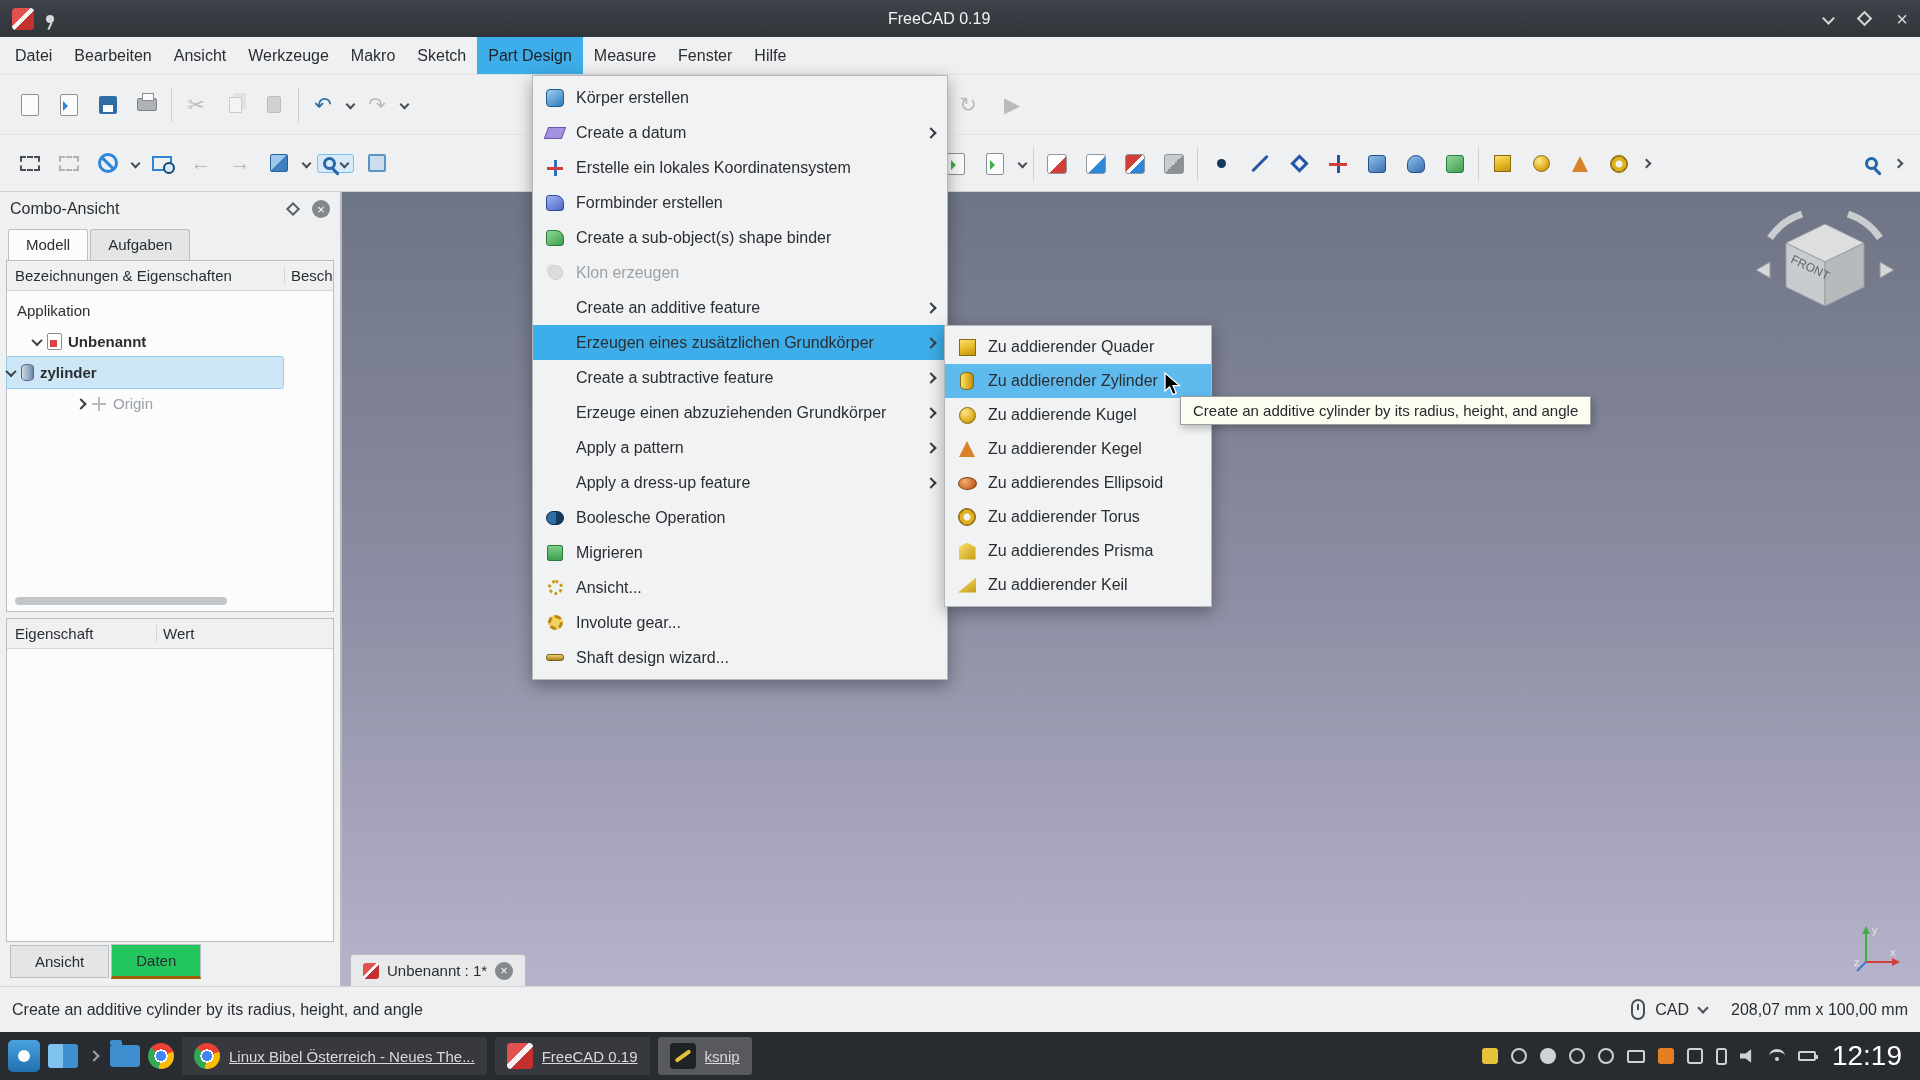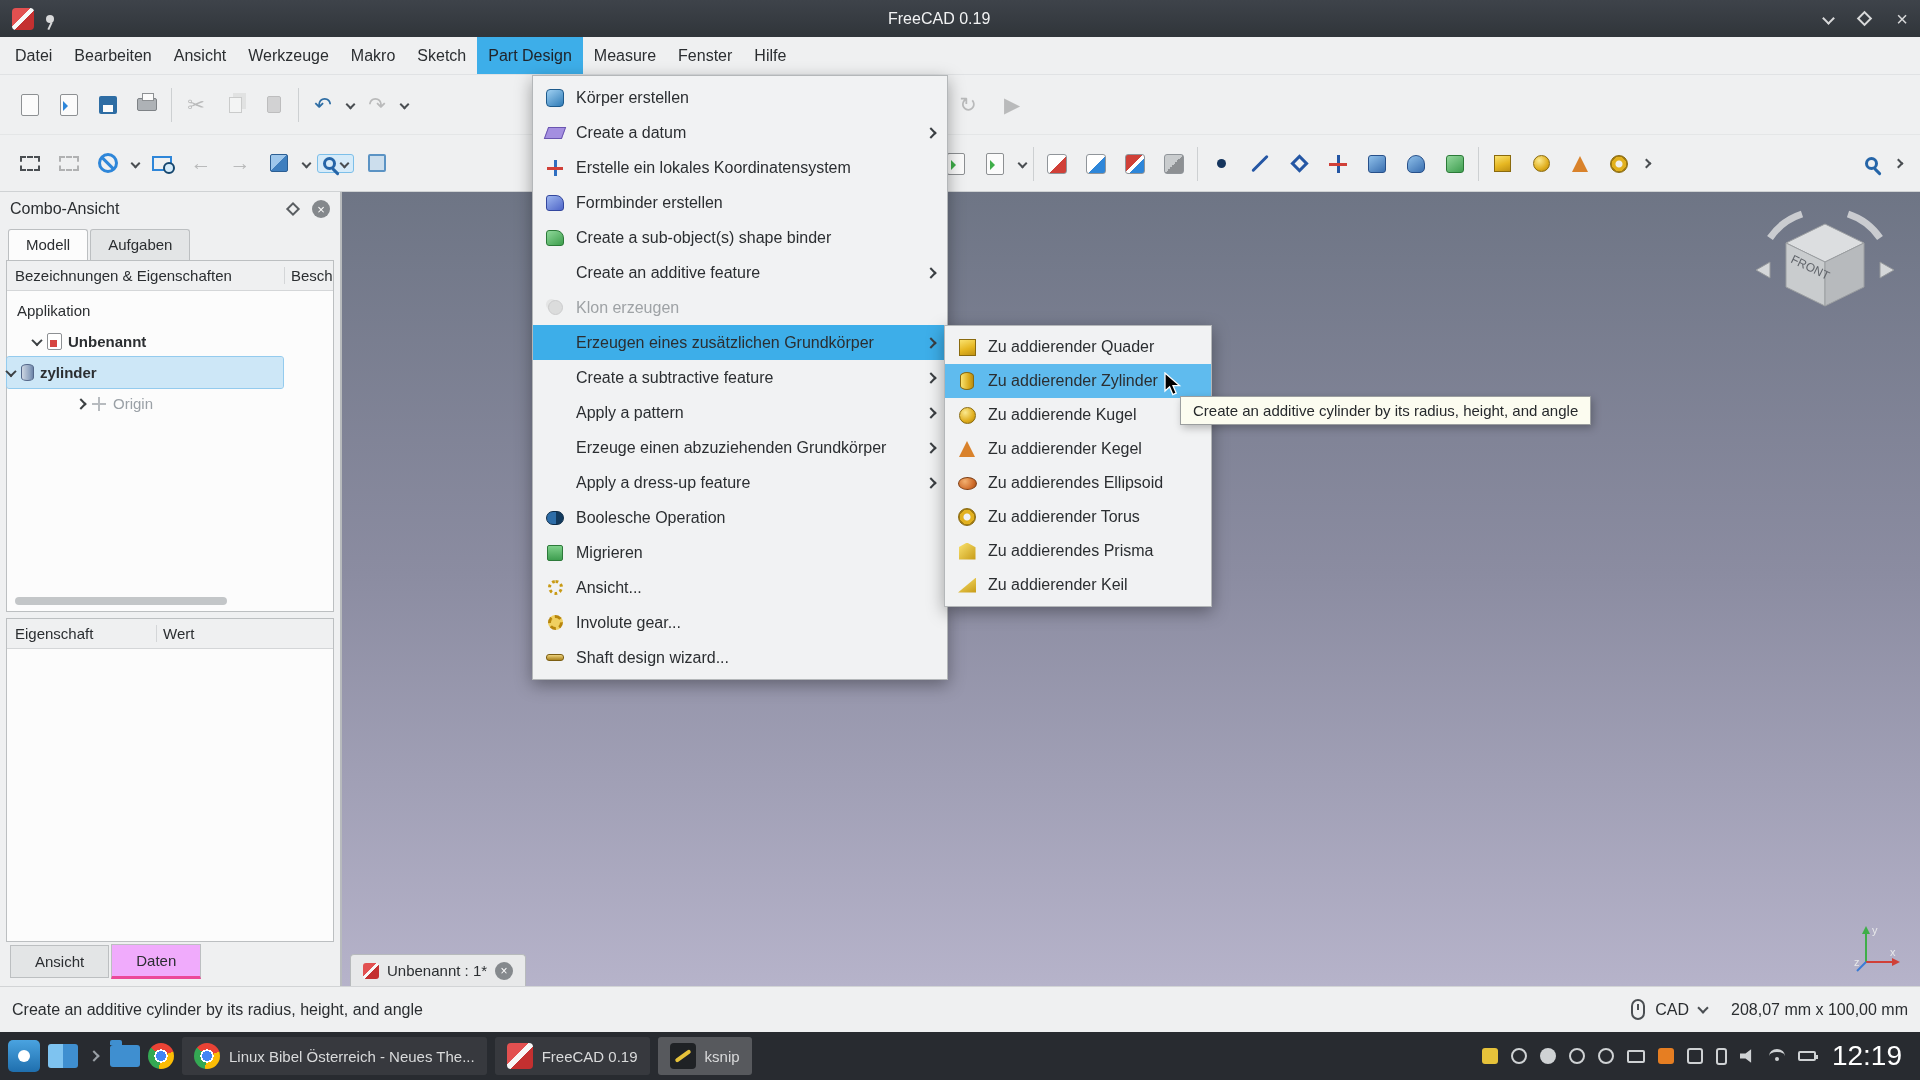--- a/index.html
+++ b/index.html
@@ -111,21 +111,21 @@
   .origin-icon { width:16px; height:16px; position:relative; flex:0 0 16px; opacity:.7; }
   .origin-icon::before { content:""; position:absolute; left:7px; top:1px; width:2px; height:14px; background:#9aa0a6; }
   .origin-icon::after { content:""; position:absolute; left:1px; top:7px; width:14px; height:2px; background:#9aa0a6; }
   .hscroll { height:12px; margin:2px 4px 4px; position:relative; }
   .hthumb { position:absolute; left:4px; top:2px; width:212px; height:8px; background:#c3c6c8; border-radius:4px; }
   .prop-wrap { margin:6px 6px 0; border:1px solid #bcbfc1; background:#fcfcfc; flex:1; display:flex; flex-direction:column; }
   .pcol1 { flex:0 0 150px; padding:0 8px; border-right:1px solid #d4d6d8; }
   .prop-body { flex:1; }
   .dock-bottom { height:44px; display:flex; align-items:center; padding:2px 10px 8px; gap:2px; }
   .btab { padding:7px 24px; background:#e3e5e6; border:1px solid #bcbfc1; }
-  .btab.active { background:#f0abfc; border-bottom:3px solid #ec4899; }
+  .btab.active { background:#22c55e; border-bottom:3px solid #a16207; }
 
   
   .viewport { flex:1; position:relative; background:linear-gradient(180deg,#6e7585 0%,#8b8ca1 48%,#b6b3ca 100%); }
   .navcube { position:absolute; top:6px; right:10px; }
   .axisind { position:absolute; right:16px; bottom:12px; }
   .doc-tab { position:absolute; left:8px; bottom:0; height:32px; background:#e8e9ea; border:1px solid #b7babc; border-bottom:none; border-radius:4px 4px 0 0; display:flex; align-items:center; gap:8px; padding:0 12px; font-size:15px; }
   .fc-mini { width:16px; height:16px; border-radius:3px; background:linear-gradient(135deg,#e25050 42%,#f7f7f7 42% 56%,#c43030 56%); }
   .tab-close { width:18px; height:18px; border-radius:50%; background:#85898d; color:#fff; display:flex; align-items:center; justify-content:center; font-size:12px; }
 
   
@@ -146,21 +146,21 @@
   .dolphin-icon { width:30px; height:22px; background:#3f8fd0; border-radius:3px; position:relative; }
   .dolphin-icon::before { content:""; position:absolute; left:0; top:-5px; width:12px; height:5px; background:#3f8fd0; border-radius:2px 2px 0 0; }
   .chrome-icon { width:26px; height:26px; border-radius:50%; flex:0 0 26px;
     background: radial-gradient(circle at 50% 50%, #4285f4 0 27%, #fff 27% 36%, rgba(0,0,0,0) 36%),
                 conic-gradient(from -50deg, #ea4335 0 120deg, #fbbc05 120deg 240deg, #34a853 240deg 360deg); }
   .fc-task { width:26px; height:26px; border-radius:4px; flex:0 0 26px; background:linear-gradient(135deg,#e25050 42%,#f7f7f7 42% 56%,#c43030 56%); }
   .ksnip-icon { width:26px; height:26px; border-radius:4px; flex:0 0 26px; background:#1f2225; position:relative; }
   .ksnip-icon::after { content:""; position:absolute; left:4px; top:11px; width:18px; height:4px; background:#e6c23a; transform:rotate(-35deg); border-radius:2px; }
   .task-btn { display:flex; align-items:center; gap:9px; height:38px; padding:0 12px; background:rgba(255,255,255,.07); border-radius:3px; max-width:336px; overflow:hidden; }
   .task-btn.active { background:rgba(255,255,255,.22); }
-  .task-label { white-space:nowrap; overflow:hidden; text-overflow:ellipsis; }
+  .task-label { white-space:nowrap; overflow:hidden; text-overflow:ellipsis;text-decoration:underline; }
   .tray { margin-left:auto; display:flex; align-items:center; gap:13px; }
   .tri { width:16px; height:16px; border-radius:3px; background:#cfd2d4; flex:0 0 auto; }
   .tri.c { border-radius:50%; }
   .tri.o { background:transparent; border:2px solid #cfd2d4; }
   .tri.y { background:#e6c23a; }
   .tri.or { background:#e67e22; }
   .tr-mail { width:18px; height:13px; border:2px solid #cfd2d4; border-radius:2px; }
   .tr-vol { width:16px; height:16px; background:#cfd2d4; clip-path:polygon(0 35%,35% 35%,70% 8%,70% 92%,35% 65%,0 65%); }
   .tr-wifi { width:16px; height:14px; border-top:3px solid #cfd2d4; border-radius:50%; position:relative; }
   .tr-wifi::after { content:""; position:absolute; left:6px; top:5px; width:4px; height:4px; border-radius:50%; background:#cfd2d4; }
@@ -519,49 +519,49 @@
         <span class="mi-binder"></span>
       </span>
     <span class="mlabel">Formbinder erstellen</span>
   </div>
   <div class="mitem">
     <span class="mico">
         <span class="mi-subbinder"></span>
       </span>
     <span class="mlabel">Create a sub-object(s) shape binder</span>
   </div>
+  <div class="mitem dis">
+    <span class="mico">
+        <span class="mi-clone"></span>
+      </span>
+    <span class="mlabel">Klon erzeugen</span>
+  </div>
   <div class="mitem">
     <span class="mico"></span>
     <span class="mlabel">Create an additive feature</span>
     <span class="subarr"></span>
-  </div>
-  <div class="mitem dis">
-    <span class="mico">
-        <span class="mi-clone"></span>
-      </span>
-    <span class="mlabel">Klon erzeugen</span>
   </div>
   <div class="mitem hl">
     <span class="mico"></span>
     <span class="mlabel">Erzeugen eines zusätzlichen Grundkörper</span>
     <span class="subarr"></span>
   </div>
   <div class="mitem">
     <span class="mico"></span>
     <span class="mlabel">Create a subtractive feature</span>
     <span class="subarr"></span>
   </div>
   <div class="mitem">
     <span class="mico"></span>
+    <span class="mlabel">Erzeuge einen abzuziehenden Grundkörper</span>
+    <span class="subarr"></span>
+  </div>
+  <div class="mitem">
+    <span class="mico"></span>
     <span class="mlabel">Apply a pattern</span>
-    <span class="subarr"></span>
-  </div>
-  <div class="mitem">
-    <span class="mico"></span>
-    <span class="mlabel">Erzeuge einen abzuziehenden Grundkörper</span>
     <span class="subarr"></span>
   </div>
   <div class="mitem">
     <span class="mico"></span>
     <span class="mlabel">Apply a dress-up feature</span>
     <span class="subarr"></span>
   </div>
   <div class="mitem">
     <span class="mico">
         <span class="mi-bool"></span>

